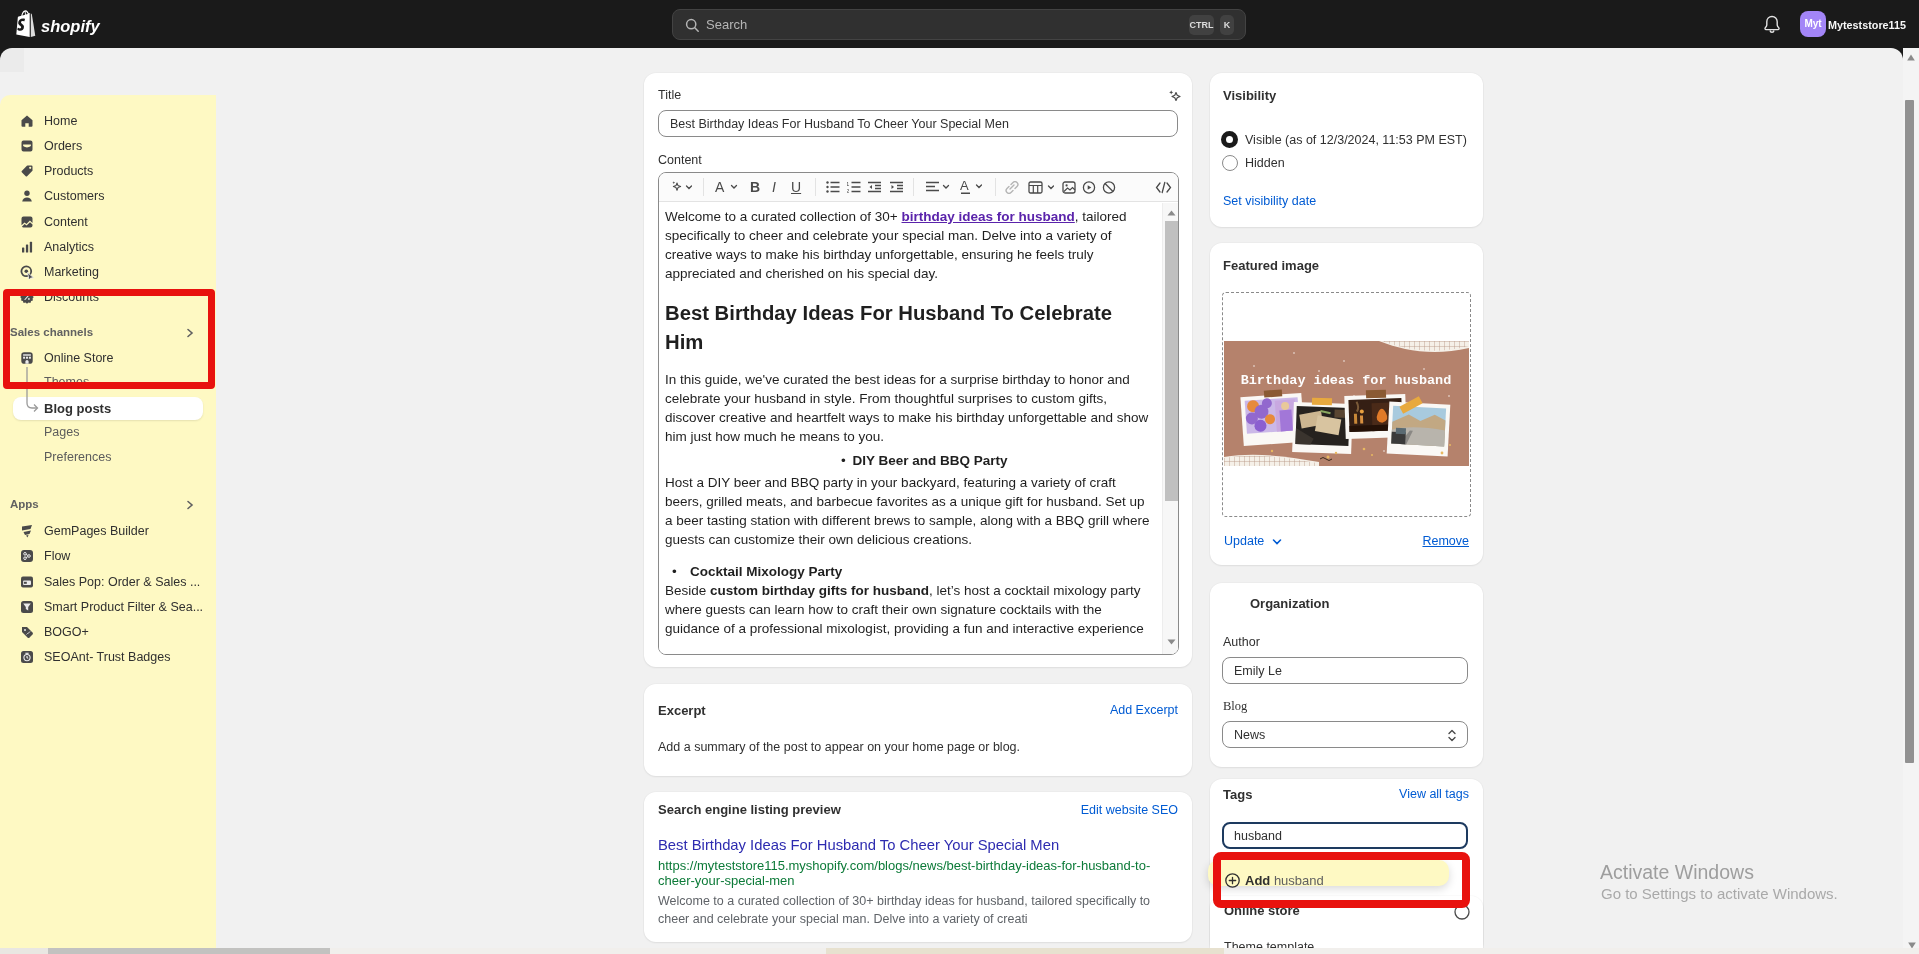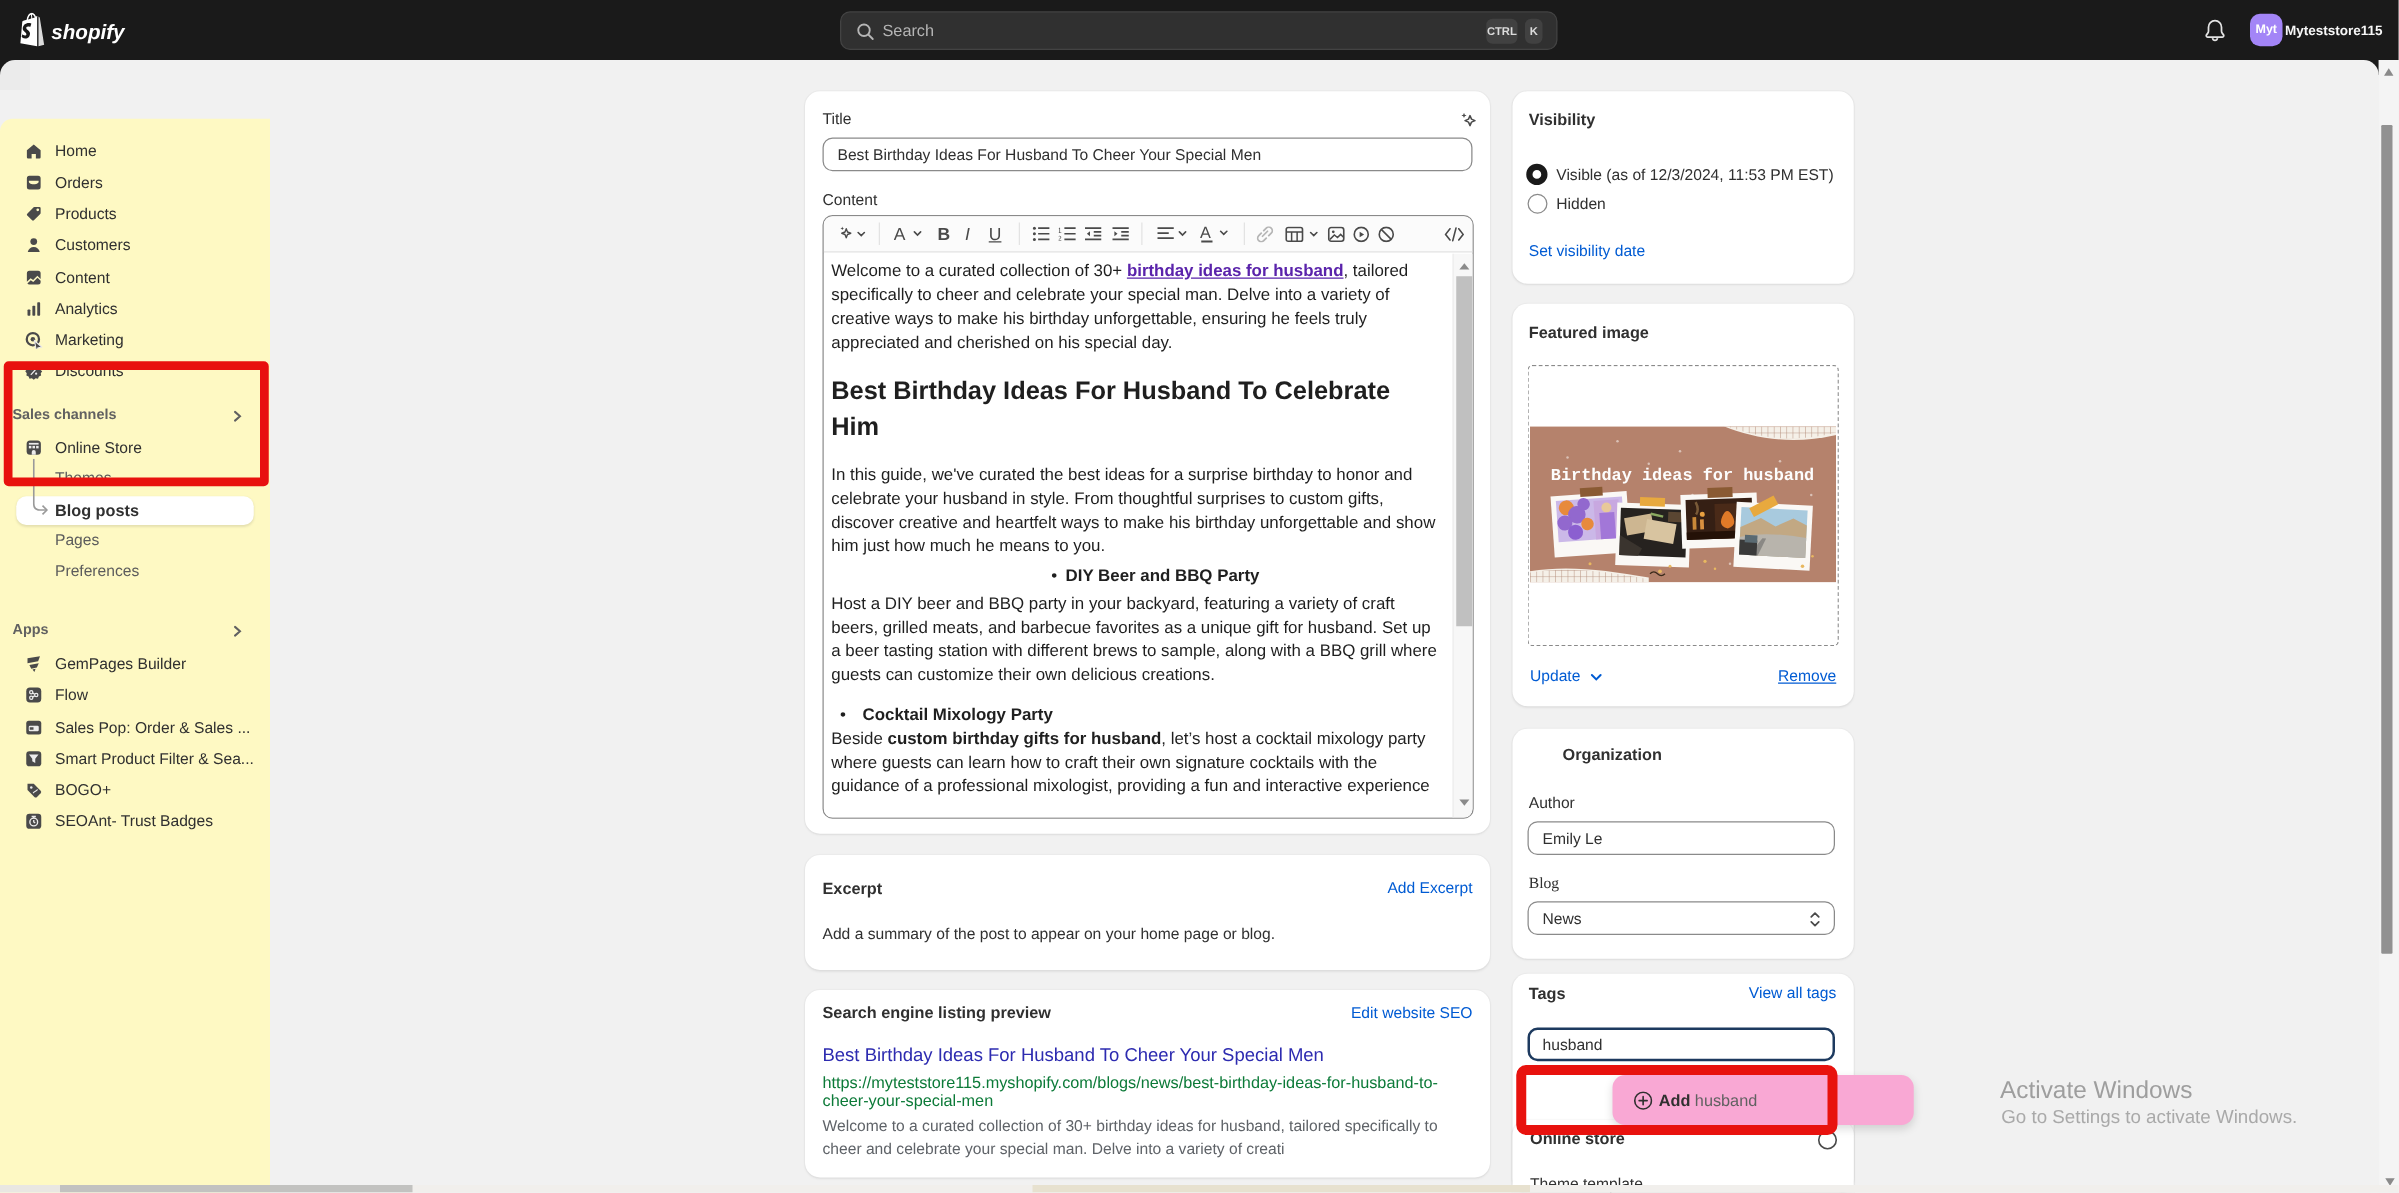--- a/index.html
+++ b/index.html
@@ -468,21 +468,21 @@
 </div>
 
 <div class="card" style="left:1210px;top:896px;width:273px;height:58px;border-radius:12px 12px 0 0;">
   <div class="hdr" style="left:14px;top:7px;">Online store</div>
   <svg class="abs" style="right:13px;top:8px" width="16" height="16" viewBox="0 0 16 16">
       <circle cx="8" cy="8" r="7" fill="none" stroke="#4a4a4a" stroke-width="1.3"></circle>
     </svg>
   <div class="lbl" style="left:14px;top:44px;">Theme template</div>
 </div>
 
-<div class="abs" style="left:1290px;top:860px;width:241px;height:40px;background:#f9a8d4;border-radius:10px;box-shadow:0 3px 8px rgba(0,0,0,0.15);z-index:25;">
+<div class="abs" style="left:1208px;top:860px;width:241px;height:26px;background:#fef9c3;border-radius:10px;box-shadow:0 3px 8px rgba(0,0,0,0.15);z-index:25;">
   <svg class="abs" style="left:17px;top:13px" width="15" height="15" viewBox="0 0 15 15">
       <circle cx="7.5" cy="7.5" r="6.7" fill="none" stroke="#303030" stroke-width="1.3"></circle>
       <path d="M7.5 4.3v6.4M4.3 7.5h6.4" stroke="#303030" stroke-width="1.3" stroke-linecap="round"></path>
     </svg>
   <div class="abs" style="left:37px;top:13px;font-size:13px;font-weight:bold;color:#303030;">Add <span style="font-weight:normal;color:#616161;">husband</span></div>
 </div>
 
 <div class="abs" style="left:1213px;top:852px;width:257px;height:56px;border:8px solid #e8120e;border-radius:8px;z-index:30;"></div>
 
 <div id="vscroll">

